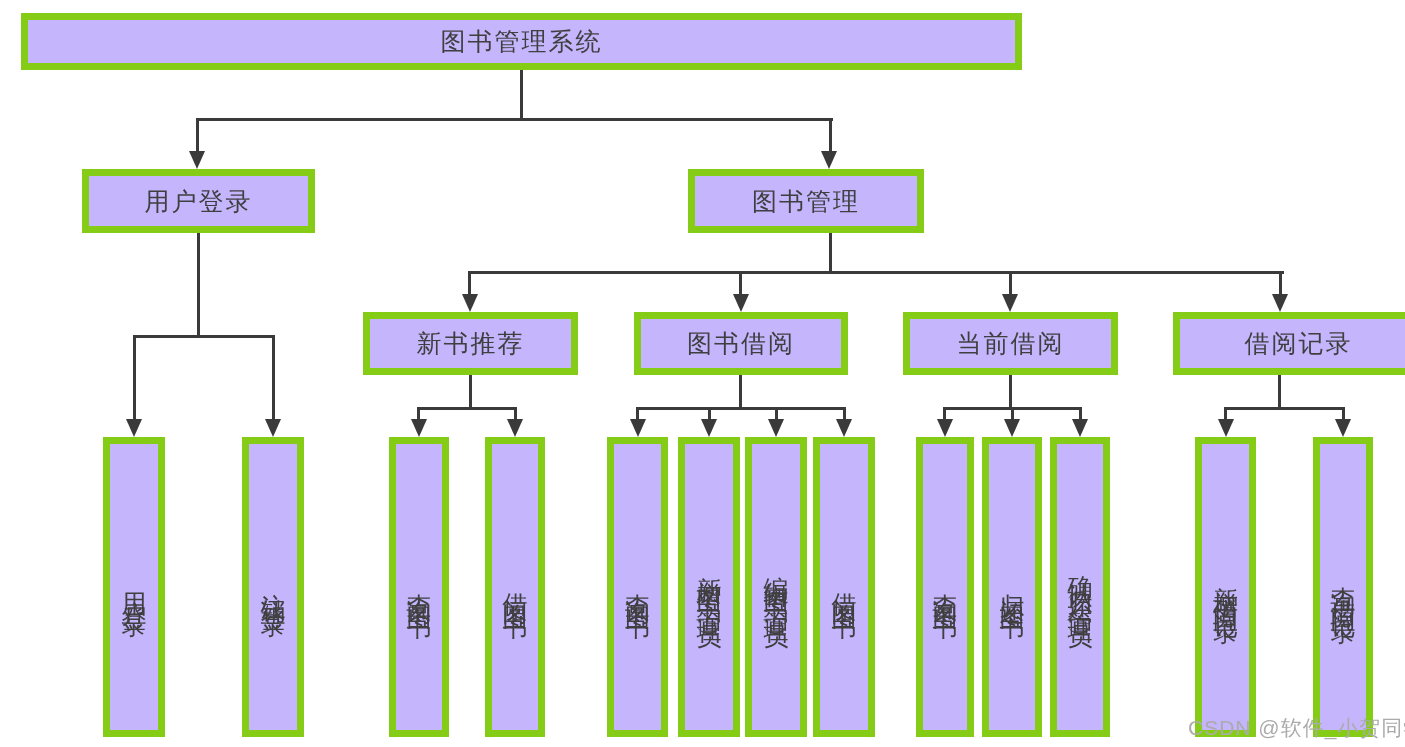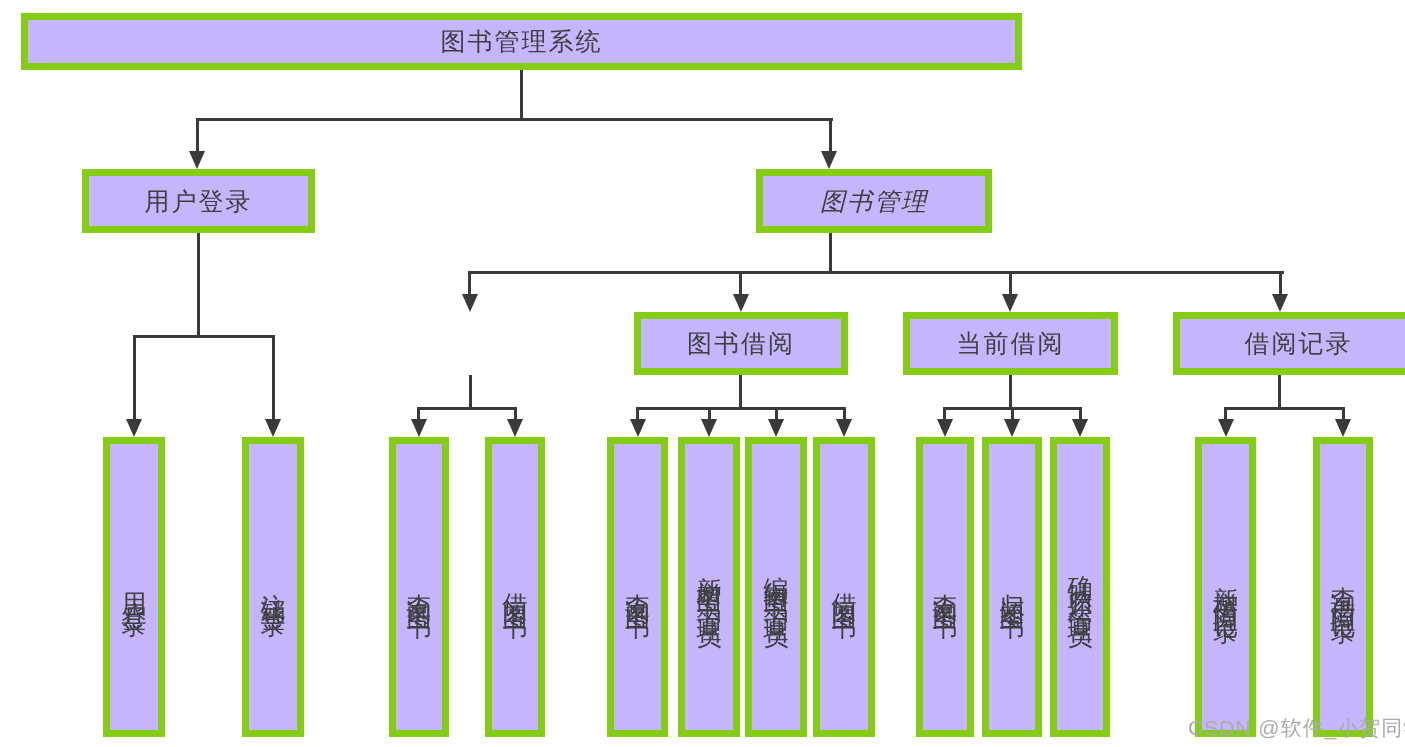--- a/index.html
+++ b/index.html
@@ -66,21 +66,21 @@
   <div class="vline" style="left:520px;top:70px;height:48px;"></div>
   <div class="hline" style="left:196px;top:118px;width:637px;"></div>
   <div class="vline" style="left:196px;top:118px;height:34px;"></div>
   <div class="vline" style="left:829px;top:118px;height:34px;"></div>
   <div class="arrow" style="left:189px;top:151px;"></div>
   <div class="arrow" style="left:821px;top:151px;"></div>
 
   <div class="box" style="left:82px;top:169px;width:233px;height:64px;">
     <span>用户登录</span>
   </div>
-  <div class="box" style="left:756px;top:169px;width:236px;height:64px;font-style:italic;">
+  <div class="box" style="left:688px;top:169px;width:236px;height:64px;">
     <span>图书管理</span>
   </div>
 
   <div class="vline" style="left:197px;top:233px;height:104px;"></div>
   <div class="hline" style="left:133px;top:335px;width:142px;"></div>
   <div class="vline" style="left:133px;top:335px;height:86px;"></div>
   <div class="vline" style="left:272px;top:335px;height:86px;"></div>
   <div class="arrow" style="left:126px;top:419px;"></div>
   <div class="arrow" style="left:265px;top:419px;"></div>
 
@@ -95,20 +95,23 @@
   <div class="hline" style="left:468px;top:271px;width:816px;"></div>
   <div class="vline" style="left:468px;top:271px;height:25px;"></div>
   <div class="vline" style="left:739px;top:271px;height:25px;"></div>
   <div class="vline" style="left:1009px;top:271px;height:25px;"></div>
   <div class="vline" style="left:1279px;top:271px;height:25px;"></div>
   <div class="arrow" style="left:462px;top:294px;"></div>
   <div class="arrow" style="left:733px;top:294px;"></div>
   <div class="arrow" style="left:1002px;top:294px;"></div>
   <div class="arrow" style="left:1272px;top:294px;"></div>
 
+  <div class="box" style="left:363px;top:312px;width:215px;height:63px;">
+    <span>新书推荐</span>
+  </div>
   <div class="box" style="left:903px;top:312px;width:215px;height:63px;">
     <span>当前借阅</span>
   </div>
   <div class="box" style="left:634px;top:312px;width:214px;height:63px;">
     <span>图书借阅</span>
   </div>
   <div class="box" style="left:1173px;top:312px;width:251px;height:63px;">
     <span>借阅记录</span>
   </div>
 

